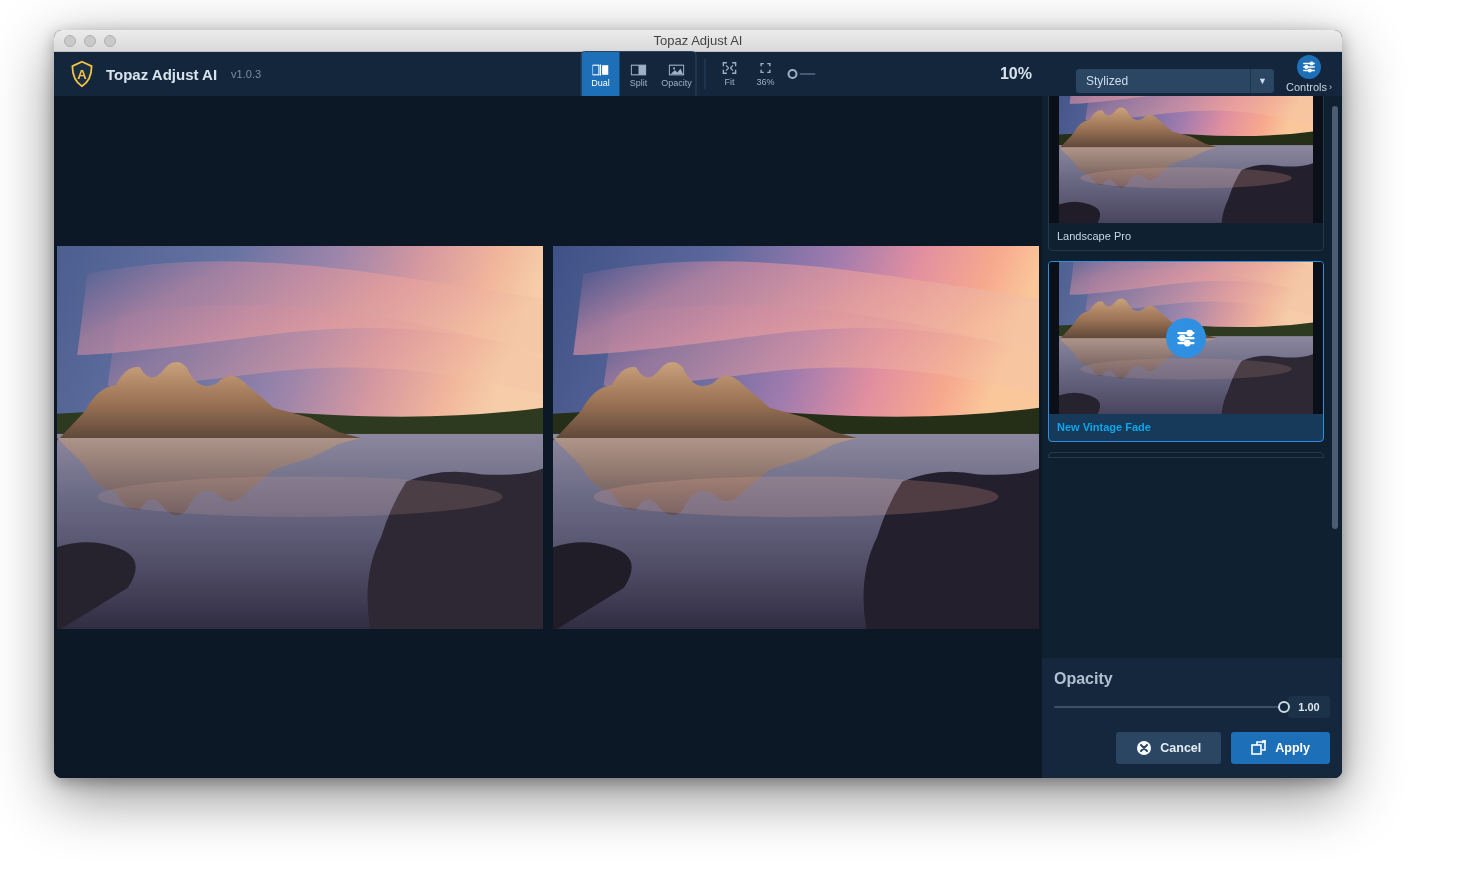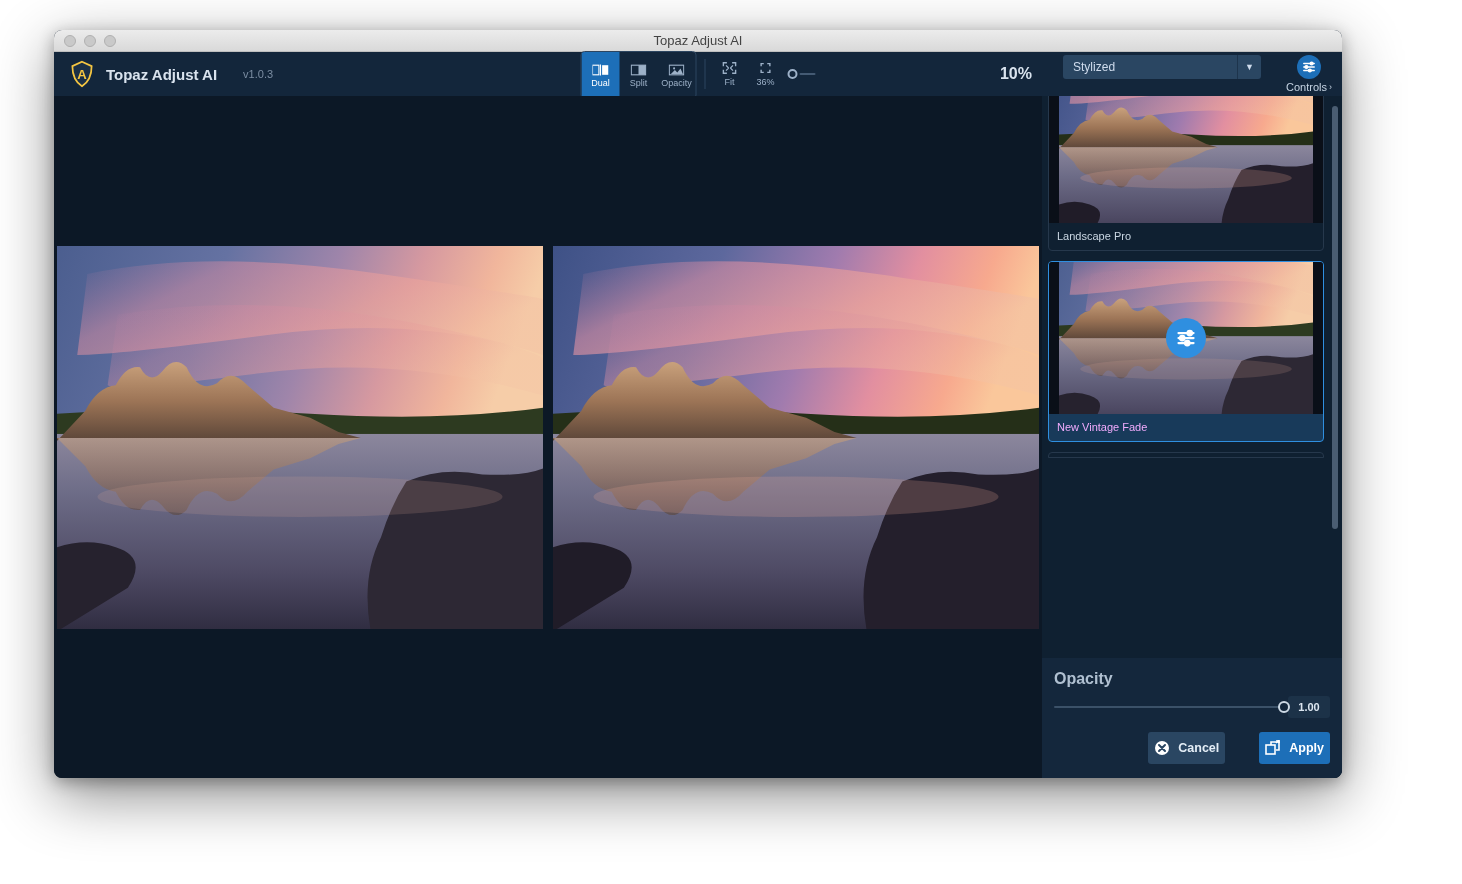--- a/index.html
+++ b/index.html
@@ -41,21 +41,21 @@
     align-items:center;
     padding: 0 10px 0 14px;
     gap:10px;
     color:#d9e3ee;
   }
   .logo {
     width:28px; height:28px; display:flex; align-items:center; justify-content:center;
   }
   .logo svg{width:28px;height:28px;}
   .app-title { font-size:15px; font-weight:600;}
-  .app-version { font-size:11px; color:#7c8ea3; margin-left:16px;}
+  .app-version { font-size:11px; color:#7c8ea3; margin-left:4px;}
   .header-center {
     position:absolute;
     left:50%; transform:translateX(-50%);
     display:flex; align-items:center; gap:0;
     height:44px;
   }
   .view-group {
     display:flex; border:1px solid #2c4560; border-radius:4px; overflow:hidden; height:48px; margin-top:2px;
   }
   .view-btn {
@@ -65,23 +65,23 @@
   }
   .view-btn.active{background:#1d6fb8;color:#fff;}
   .view-btn svg{width:16px;height:12px;}
   .vsep{width:1px;height:30px;background:#2c4560;margin:0 8px;}
   .zoom-group{display:flex;align-items:center;height:36px;gap:4px;}
   .zoom-btn{width:32px;display:flex;flex-direction:column;align-items:center;justify-content:center;font-size:9px;color:#9db1c8;gap:2px;cursor:pointer;}
   .zoom-btn svg{width:16px;height:14px;}
   .zoom-indicator{display:flex;align-items:center;gap:2px;margin-left:2px;}
   .zoom-track{width:16px;height:2px;background:#445a73;border-radius:1px;}
   .zoom-thumb{width:10px;height:10px;border-radius:50%;border:2px solid #9db1c8;background:#13263b;}
-  .header-right{margin-left:auto;display:flex;align-items:flex-start;gap:12px;}
+  .header-right{margin-left:auto;display:flex;align-items:flex-end;gap:12px;}
   .zoom-value{font-size:16px;color:#d9e3ee;font-weight:600;position:absolute;right:310px;}
-  .controls-toggle{display:flex;align-items:center;gap:6px;cursor:pointer;margin-left:13px;}
+  .controls-toggle{display:flex;align-items:center;gap:6px;cursor:pointer;}
   .controls-icon{width:24px;height:24px;border-radius:50%;background:#1d6fb8;display:flex;align-items:center;justify-content:center;}
   .controls-icon svg{width:14px;height:14px;}
   .controls-lbl{font-size:11px;color:#c6d4e3;display:flex;align-items:center;gap:2px;}
   .category-select{
     height:24px;background:#2a4662;color:#cfdced;font-size:12px;
     border-radius:3px;display:flex;align-items:center;padding:0 0 0 10px;
     width:198px;cursor:pointer;
   }
   .category-select .arrow{width:24px;height:24px;border-left:1px solid #1d344c;display:flex;align-items:center;justify-content:center;margin-left:auto;font-size:9px;color:#cfdced;}
   
@@ -93,33 +93,33 @@
   .sidebar{width:300px;background:#0f2031;display:flex;flex-direction:column;}
   .preset-list{flex:1;overflow:hidden;padding:4px 18px 4px 6px;position:relative;}
   .scrollbar{position:absolute;right:4px;top:10px;bottom:10px;width:6px;background:transparent;}
   .scroll-thumb{position:absolute;right:0;width:6px;border-radius:3px;background:#4a5d72;top:0;height:78%;}
   .preset{border:1px solid #26384c;border-radius:4px;margin-bottom:10px;overflow:hidden;background:#0f2031;cursor:pointer;}
   .preset.selected{border:1.5px solid #2f8fe0;background:#183a5a;}
   .preset.partial-top{margin-top:-30px;}
   .thumb{height:152px;background:#0a0f18;position:relative;display:flex;align-items:center;justify-content:center;padding:0 10px;}
   .thumb svg{width:100%;height:100%;}
   .preset-label{padding:7px 8px 8px;font-size:11px;color:#cad7e3;}
-  .preset.selected .preset-label{color:#f0abfc;font-weight:400;}
+  .preset.selected .preset-label{color:#0ea5e9;font-weight:700;}
   .adjust-badge{position:absolute;left:50%;top:50%;transform:translate(-50%,-50%);width:40px;height:40px;border-radius:50%;background:#2f8fe0;display:flex;align-items:center;justify-content:center;}
   .adjust-badge svg{width:20px;height:20px;}
   
   .sidebar-footer{background:#14273c;padding:12px 12px 14px 12px;}
   .opacity-row{display:flex;flex-direction:column;gap:8px;margin-bottom:14px;}
   .opacity-label{font-size:16px;color:#b0c0d1;font-weight:600;}
   .opacity-controls{display:flex;align-items:center;gap:4px;}
   .op-slider{flex:1;height:2px;background:#3b5168;position:relative;border-radius:1px;}
   .op-thumb{position:absolute;right:0;top:50%;transform:translate(50%,-50%);width:12px;height:12px;border:2px solid #cdd9e5;border-radius:50%;background:#14273c;}
   .op-value{width:42px;height:22px;background:#1c3248;border-radius:3px;display:flex;align-items:center;justify-content:center;font-size:11px;color:#dce6f0;font-weight:600;}
   .action-row{display:flex;gap:10px;justify-content:flex-end;}
-  .btn{height:32px;border-radius:3px;display:flex;align-items:center;padding:0 6px;gap:8px;font-size:12.5px;font-weight:600;cursor:pointer;margin-left:24px;}
+  .btn{height:32px;border-radius:3px;display:flex;align-items:center;padding:0 20px;gap:8px;font-size:12.5px;font-weight:600;cursor:pointer;}
   .btn-cancel{background:#2a4662;color:#e3edf6;}
   .btn-apply{background:#1d6fb8;color:#fff;}
   .btn svg{width:16px;height:16px;}
 
   .partial-next{height:6px;border:1px solid #26384c;border-top:1px solid #26384c;border-radius:4px 4px 0 0;background:#0f2031;}
 </style>
 </head>
 <body>
 
 <svg width="0" height="0" style="position:absolute">

